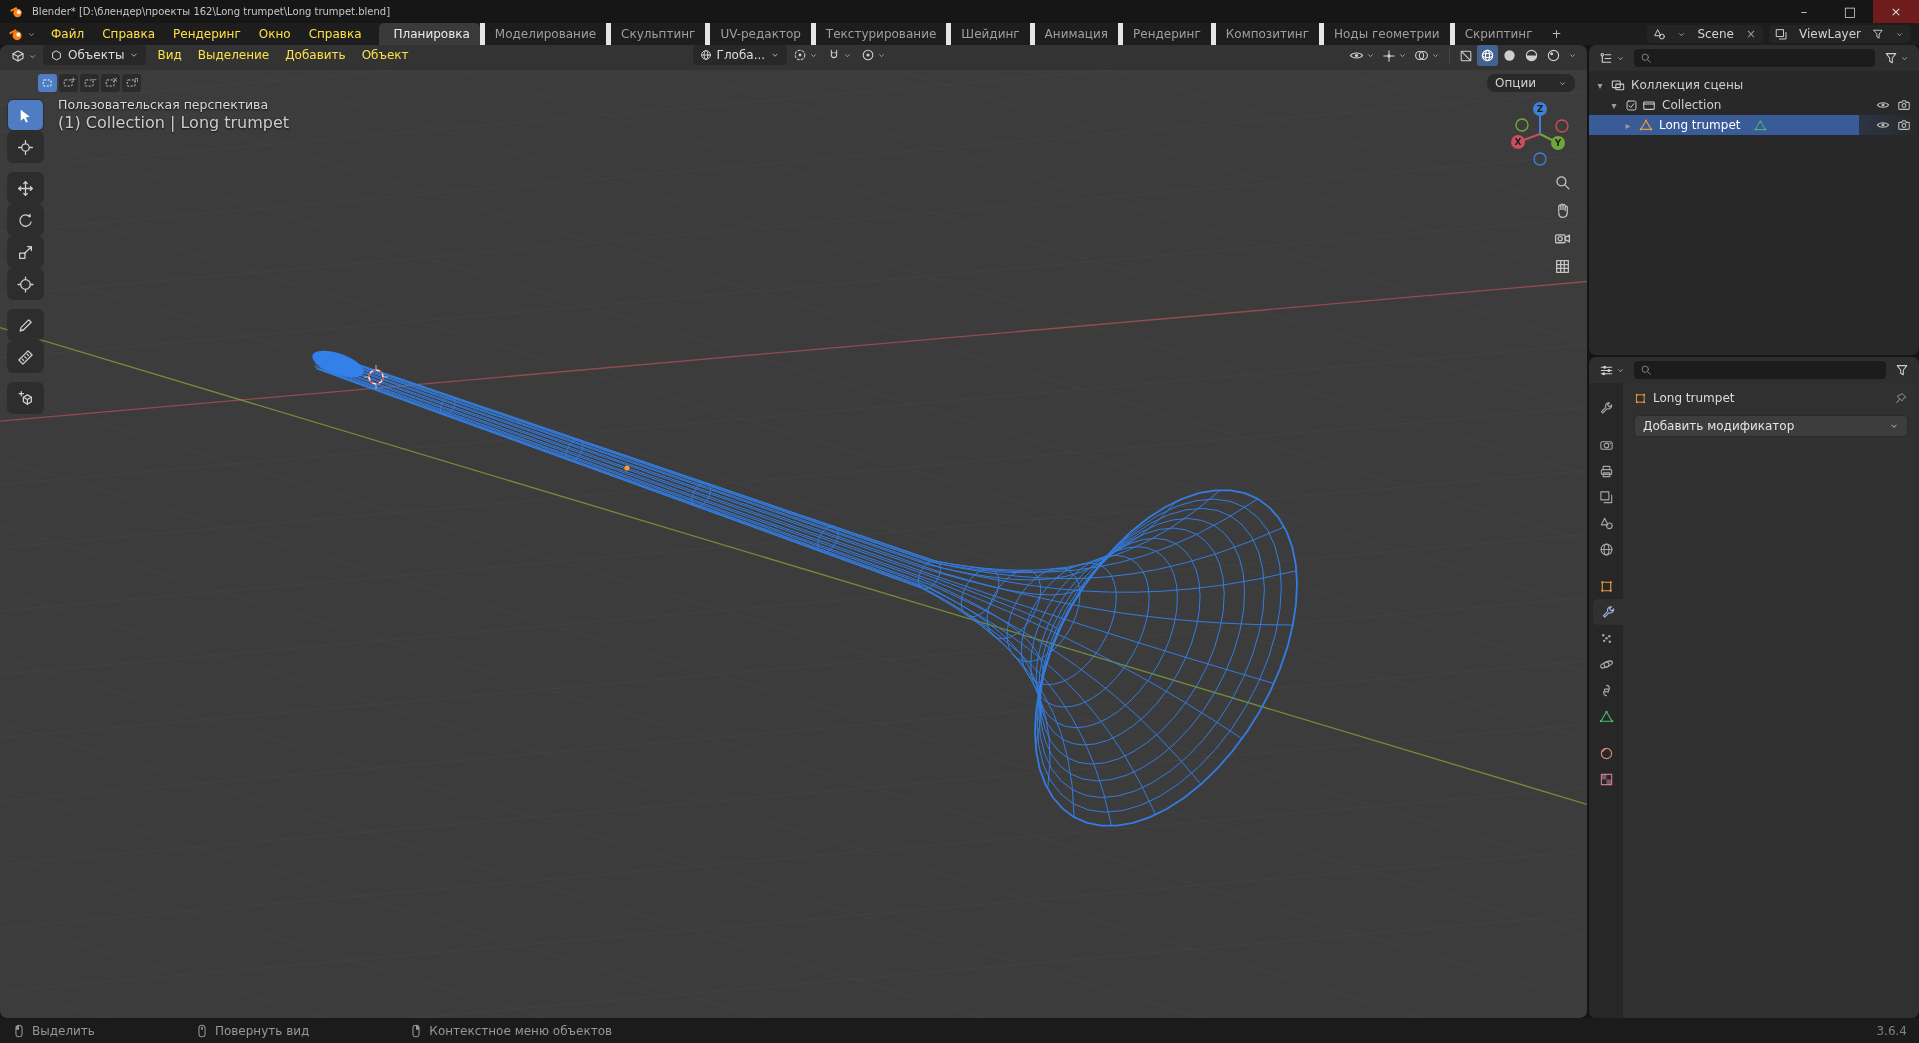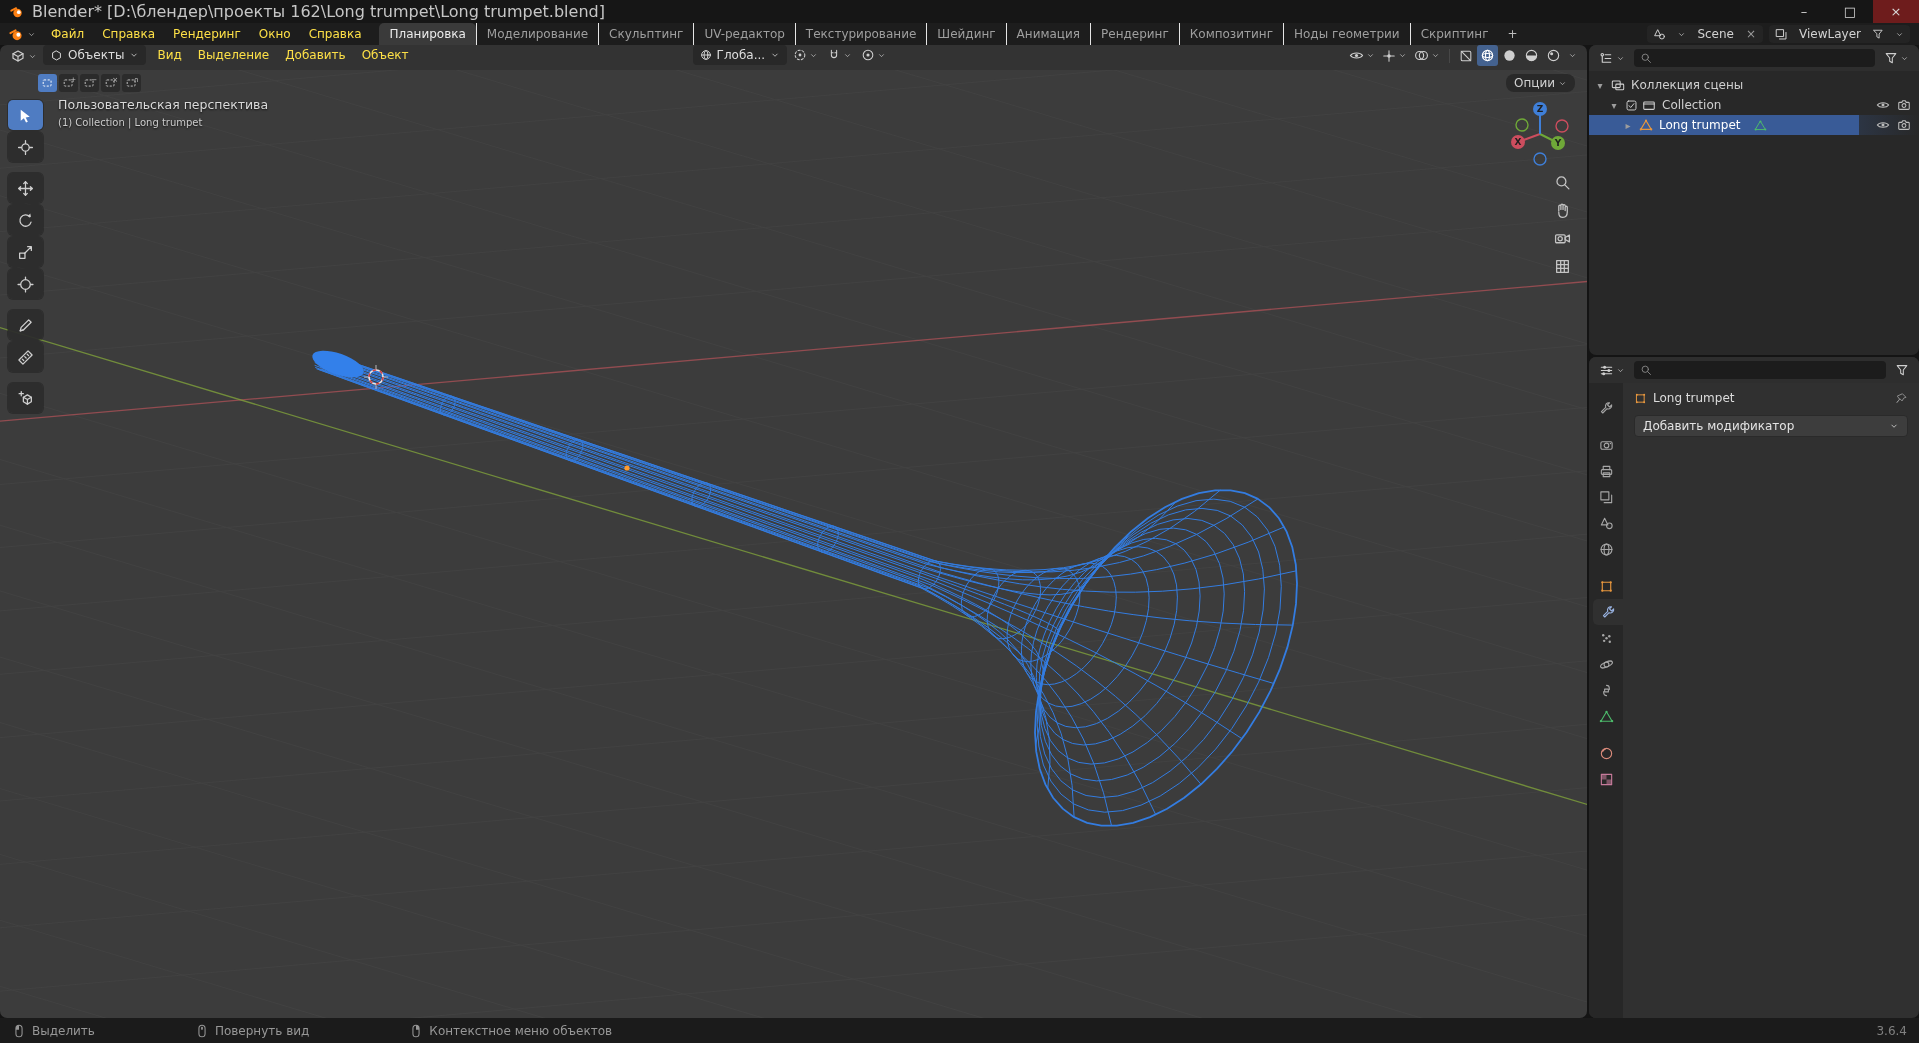--- a/index.html
+++ b/index.html
@@ -2,32 +2,32 @@
 <html style="--accent: #4f7cc2; --row_select: #395b97; --wire: #3380ea; --axis_x: #a85056; --axis_y: #7fa13b; --object_orange: #e8973e; --data_green: #4dbb6b; --viewport_bg: #3c3c3c; --grid: #484848;"><head>
 <meta charset="utf-8">
 <style>
   *{margin:0;padding:0;box-sizing:border-box;user-select:none}
   html,body{background:#000;font-family:"DejaVu Sans",sans-serif}
   #app{width:1919px;height:1043px;display:flex;flex-direction:column;font-size:12px;color:#c8c8c8;background:#141414;overflow:hidden}
   .ic{display:block;flex:0 0 auto}
 
   
   .titlebar{height:23px;flex:0 0 auto;background:#161616;display:flex;align-items:center;gap:8px;padding-left:10px;color:#c6c6c6}
-  .title-text{font-size:16px;white-space:nowrap}
+  .title-text{font-size:10px;white-space:nowrap}
   .win-controls{margin-left:auto;display:flex;align-self:stretch}
   .win-btn{width:46px;display:flex;align-items:center;justify-content:center;font-size:13px;color:#d8d8d8}
   .win-btn.win-close{background:#6e1c1c}
 
   
   .topbar{height:22px;flex:0 0 auto;background:#1d1d1d;display:flex;align-items:stretch;color:#c6c6c6}
   .tb-left{display:flex;align-items:center;gap:3px;padding:0 6px 0 9px}
   .tb-menus{display:flex;align-items:stretch}
   .menu-item{padding:0 9px;display:flex;align-items:center;color:#fde047}
   .ws-tabs{display:flex;align-items:stretch;margin-left:8px}
-  .ws-tab{padding:0 10px;display:flex;align-items:center;color:#9f9f9f;border-left:1px solid #e5e5e5;white-space:nowrap}
+  .ws-tab{padding:0 10px;display:flex;align-items:center;color:#9f9f9f;border-left:5px solid #e5e5e5;white-space:nowrap}
   .ws-tab.active{background:#3a3a3a;color:#ebebeb;border-radius:5px 5px 0 0;border-left-color:transparent}
   .ws-add{padding:0 9px;display:flex;align-items:center;color:#bdbdbd}
   .tb-right{margin-left:auto;display:flex;align-items:center;gap:6px;padding-right:9px}
   .db-pill{display:flex;align-items:center;gap:11px;background:#242424;border-radius:4px;padding:2px 6px;color:#d2d2d2}
   .db-x{color:#9a9a9a;padding:0 1px}
 
   
   .main{flex:1;display:flex;gap:2px;min-height:0}
   .vp-wrap{flex:1;display:flex;flex-direction:column;border-radius:7px;overflow:hidden;min-width:0}
   .vp-header{height:25px;flex:0 0 auto;background:#333333;display:flex;align-items:flex-start;gap:3px;padding:0 7px}
@@ -40,24 +40,24 @@
   .hright{margin-left:auto;display:flex;align-items:center;gap:1px}
   .hsep{width:1px;height:14px;background:#474747;margin:0 5px}
 
   .vp-canvas{position:relative;flex:1;background:var(--viewport_bg,#3c3c3c);overflow:hidden}
   #scene-svg{position:absolute;inset:0;width:100%;height:100%}
 
   .vp-selmodes{position:absolute;left:38px;top:4px;display:flex;gap:2px}
   .sm-btn{width:19px;height:18px;background:rgba(40,40,40,.85);display:flex;align-items:center;justify-content:center;border-radius:3px;color:#c4c4c4}
   .sm-btn.active{background:var(--accent,#4f7cc2);color:#fff}
 
-  .vp-options{position:absolute;right:12px;top:4px;height:18px;display:flex;align-items:center;gap:3px;background:rgba(36,36,36,.78);border-radius:8px;padding:0 8px;color:#d2d2d2}
+  .vp-options{position:absolute;right:12px;top:4px;height:18px;display:flex;align-items:center;gap:22px;background:rgba(36,36,36,.78);border-radius:8px;padding:0 8px;color:#d2d2d2}
 
   .vp-text{position:absolute;left:58px;top:26px;color:#dadada;font-size:12.5px;line-height:18px;text-shadow:0 1px 2px rgba(0,0,0,.75);pointer-events:none}
-  .vp-text .l2{font-size:10px;color:#cccccc}
+  .vp-text .l2{font-size:16px;color:#cccccc}
 
   .vp-toolbar{position:absolute;left:8px;top:30px;display:flex;flex-direction:column;gap:2px}
   .tool-btn{width:35px;height:30px;background:rgba(44,44,44,.93);display:flex;align-items:center;justify-content:center;color:#cfcfcf;border-radius:5px;box-shadow:0 0 0 1px rgba(0,0,0,.25)}
   .tool-btn.active{background:var(--accent,#4f7cc2);color:#fff}
   .tool-gap{height:7px}
 
   .vp-nav{position:absolute;right:16px;top:104px;display:flex;flex-direction:column;gap:11px;align-items:center;color:#c4c4c4}
 
   
   .right{width:330px;flex:0 0 auto;display:flex;flex-direction:column;gap:2px;min-height:0}

